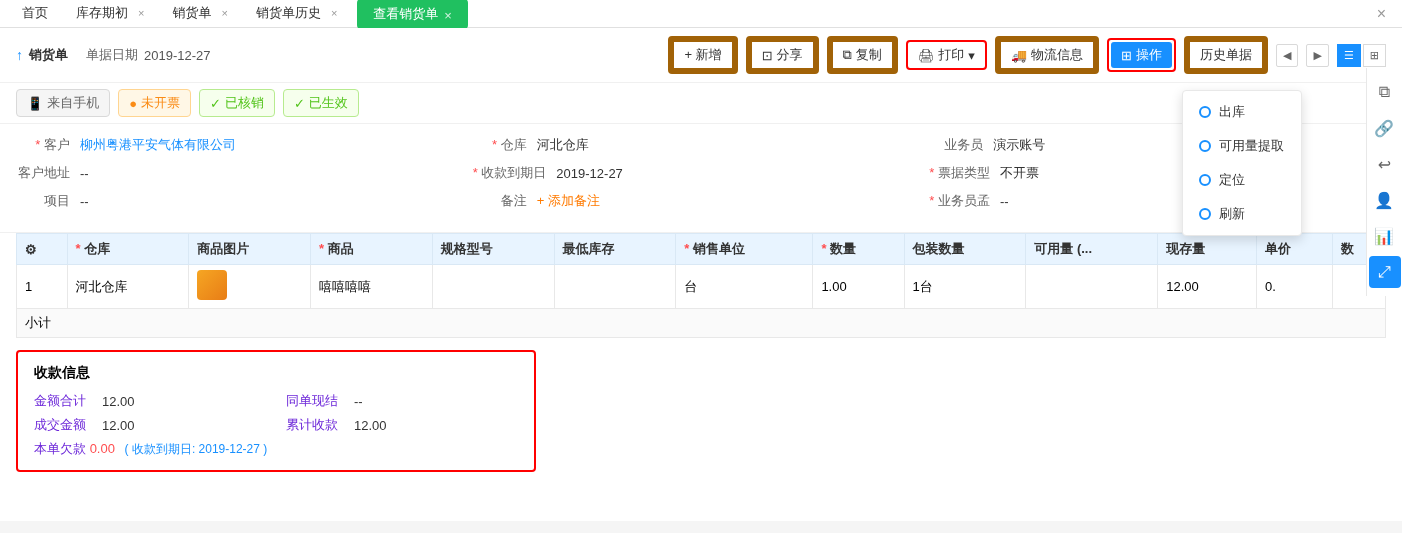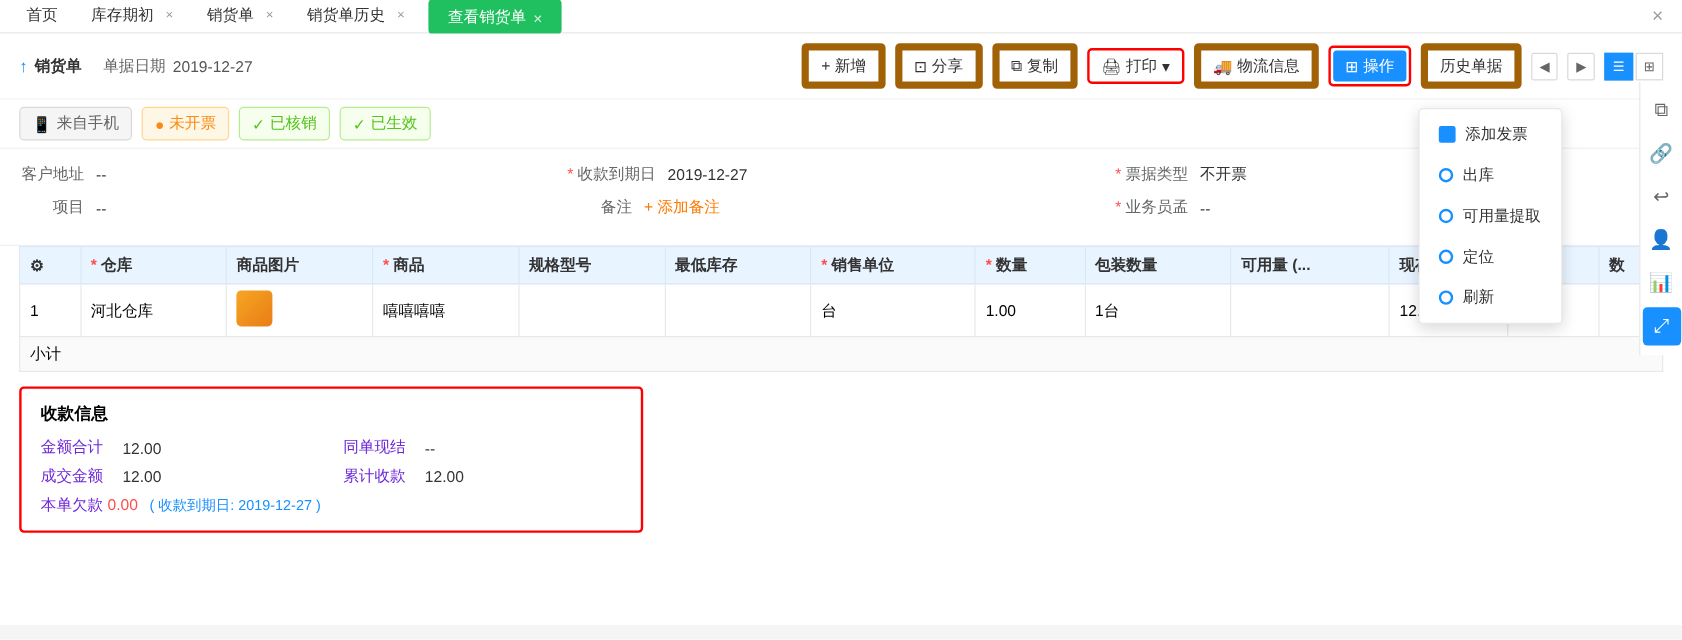--- a/index.html
+++ b/index.html
@@ -265,20 +265,34 @@
       <span>✓</span>
       <span>已核销</span>
     </div>
     <div class="status-badge badge-green">
       <span>✓</span>
       <span>已生效</span>
     </div>
   </div>
 
   <div class="form-area">
+    <div class="form-row">
+      <div class="form-field">
+        <span class="field-label required">客户</span>
+        <span class="field-value link">柳州粤港平安气体有限公司</span>
+      </div>
+      <div class="form-field">
+        <span class="field-label required">仓库</span>
+        <span class="field-value">河北仓库</span>
+      </div>
+      <div class="form-field">
+        <span class="field-label">业务员</span>
+        <span class="field-value">演示账号</span>
+      </div>
+    </div>
     <div class="form-row">
       <div class="form-field">
         <span class="field-label">客户地址</span>
         <span class="field-value">--</span>
       </div>
       <div class="form-field">
         <span class="field-label required">收款到期日</span>
         <span class="field-value">2019-12-27</span>
       </div>
       <div class="form-field">
@@ -372,24 +386,20 @@
           <span class="info-label">本单欠款</span>
           <span class="info-val red">0.00</span>
           <span class="info-val blue" style="margin-left:6px;font-size:12px;">( 收款到期日: 2019-12-27 )</span>
         </div>
       </div>
     </div>
   </div>
 
   <div class="dropdown-menu">
     <div class="menu-item">
-      <div class="menu-icon-square"></div>
-      <span>添加发票</span>
-    </div>
-    <div class="menu-item">
       <div class="menu-icon-circle"></div>
       <span>出库</span>
     </div>
     <div class="menu-item">
       <div class="menu-icon-circle-outline"></div>
       <span>可用量提取</span>
     </div>
     <div class="menu-item">
       <div class="menu-icon-circle-outline"></div>
       <span>定位</span>

